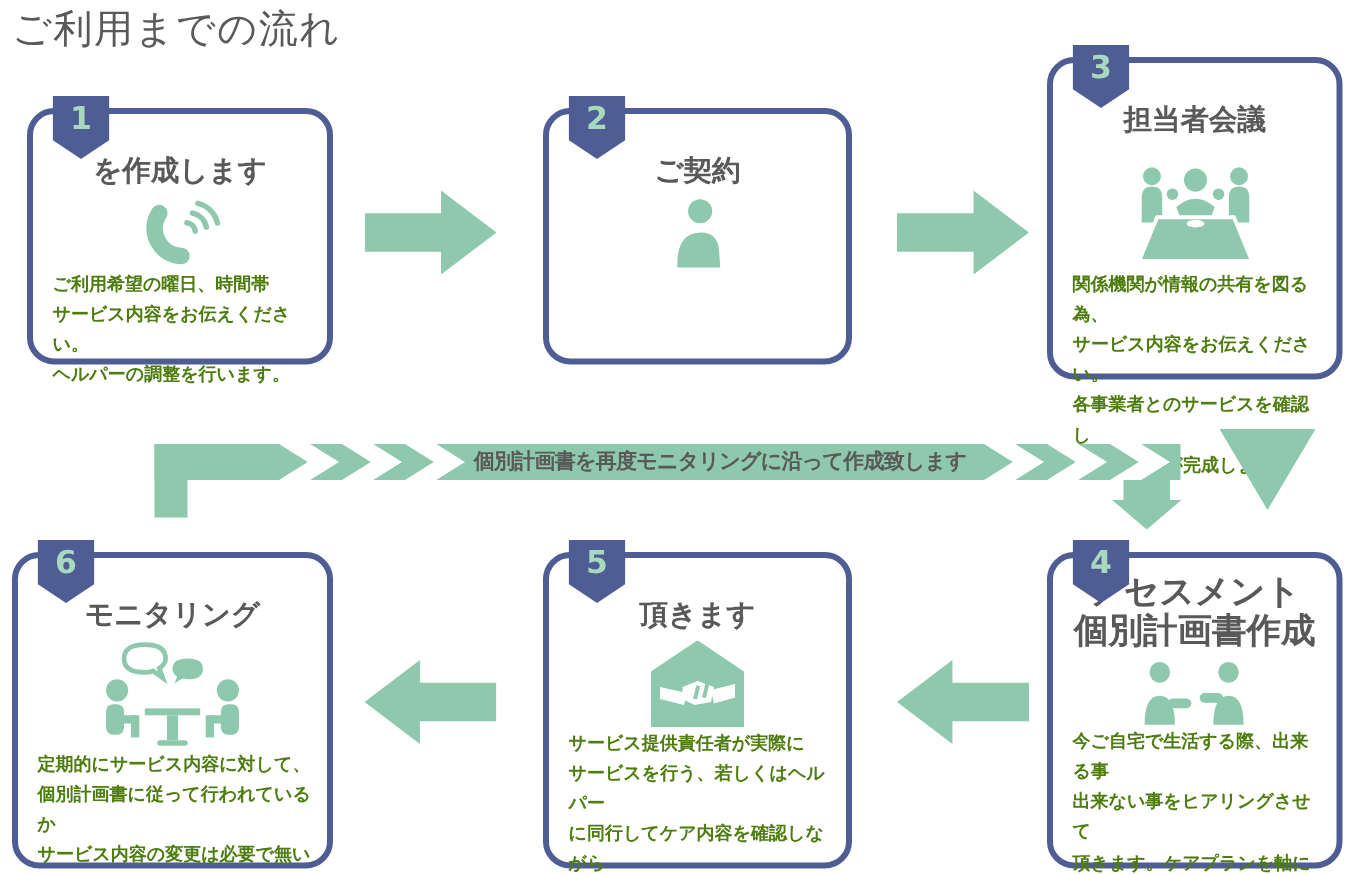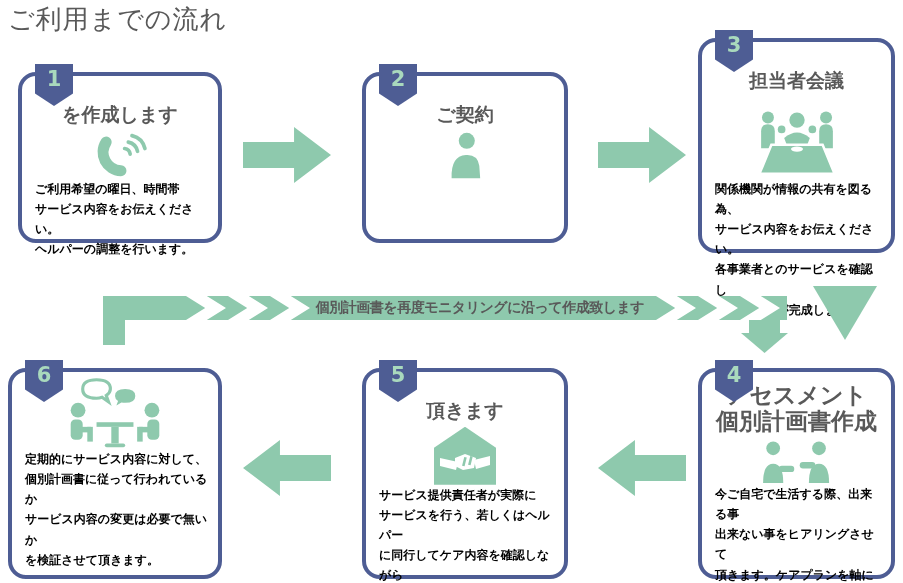--- a/index.html
+++ b/index.html
@@ -13,21 +13,21 @@
   .step{position:absolute;background:#ffffff;border:4px solid #4e5d94;border-radius:18px;
     box-sizing:border-box;display:flex;flex-direction:column;align-items:center;}
   .badge{position:absolute;left:13px;top:-12px;width:38px;height:42px;background:#4e5d94;
     clip-path:polygon(0 0,100% 0,100% 70%,50% 100%,0 70%);
     display:flex;align-items:flex-start;justify-content:center;z-index:3;}
   .badge span{color:#a9d9bd;font-size:21px;font-weight:bold;line-height:30px;}
   .step-title{font-size:19px;font-weight:bold;color:#595959;text-align:center;
     line-height:1.15;margin-top:28px;white-space:pre-line;}
   .step4 .step-title{font-size:23px;margin-top:10px;}
   .step-icon{display:flex;align-items:center;justify-content:center;margin-top:5px;}
-  .step-body{font-size:12px;font-weight:bold;color:#000000;line-height:1.68;
+  .step-body{font-size:12px;font-weight:bold;color:#4d7c0f;line-height:1.68;
     white-space:pre-line;width:100%;box-sizing:border-box;padding:0 10px 10px 13px;margin-top:auto;}
   .g{fill:#8ec9ad;}
 
   
   .arrow{position:absolute;background:#8ec9ad;}
   .arrow-right{width:88px;height:56px;
     clip-path:polygon(0 27%,58% 27%,58% 0,100% 50%,58% 100%,58% 73%,0 73%);}
   .arrow-left{width:88px;height:56px;
     clip-path:polygon(100% 27%,42% 27%,42% 0,0 50%,42% 100%,42% 73%,100% 73%);}
   .arrow-down-big{width:64px;height:54px;clip-path:polygon(0 0,100% 0,50% 100%);}
@@ -154,20 +154,21 @@
     <div class="step-body">サービス提供責任者が実際に
 サービスを行う、若しくはヘルパー
 に同行してケア内容を確認しながら
 サービスを行わせて頂きます。</div>
   </div>
 
   <div class="step" style="left:8px;top:368px;width:214px;height:211px;">
     <div class="badge">
       <span>6</span>
     </div>
+    <div class="step-title">モニタリング</div>
     <div class="step-icon">
       <svg width="96" height="72" viewBox="0 0 104 78">
         <path d="M32 3 q-15 0 -15 10 q0 10 15 10 q3 0 6 -1 l7 5 l-2.5 -7 q4.5 -3 4.5 -7 q0 -10 -15 -10 z" fill="#ffffff" stroke="#8ec9ad" stroke-width="3.4"></path>
         <path d="M63 13 q11 0 11 7.5 q0 7.5 -11 7.5 q-2 0 -4 -0.5 l-5.5 3.5 l1.8 -5 q-3.3 -2.2 -3.3 -5.5 q0 -7.5 11 -7.5 z" fill="#8ec9ad"></path>
         <circle class="g" cx="12" cy="36" r="8"></circle>
         <rect class="g" x="4" y="46" width="13" height="22" rx="5"></rect>
         <rect class="g" x="13" y="54" width="13" height="6"></rect>
         <rect class="g" x="22" y="54" width="6" height="16"></rect>
         <circle class="g" cx="92" cy="36" r="8"></circle>
         <rect class="g" x="87" y="46" width="13" height="22" rx="5"></rect>

